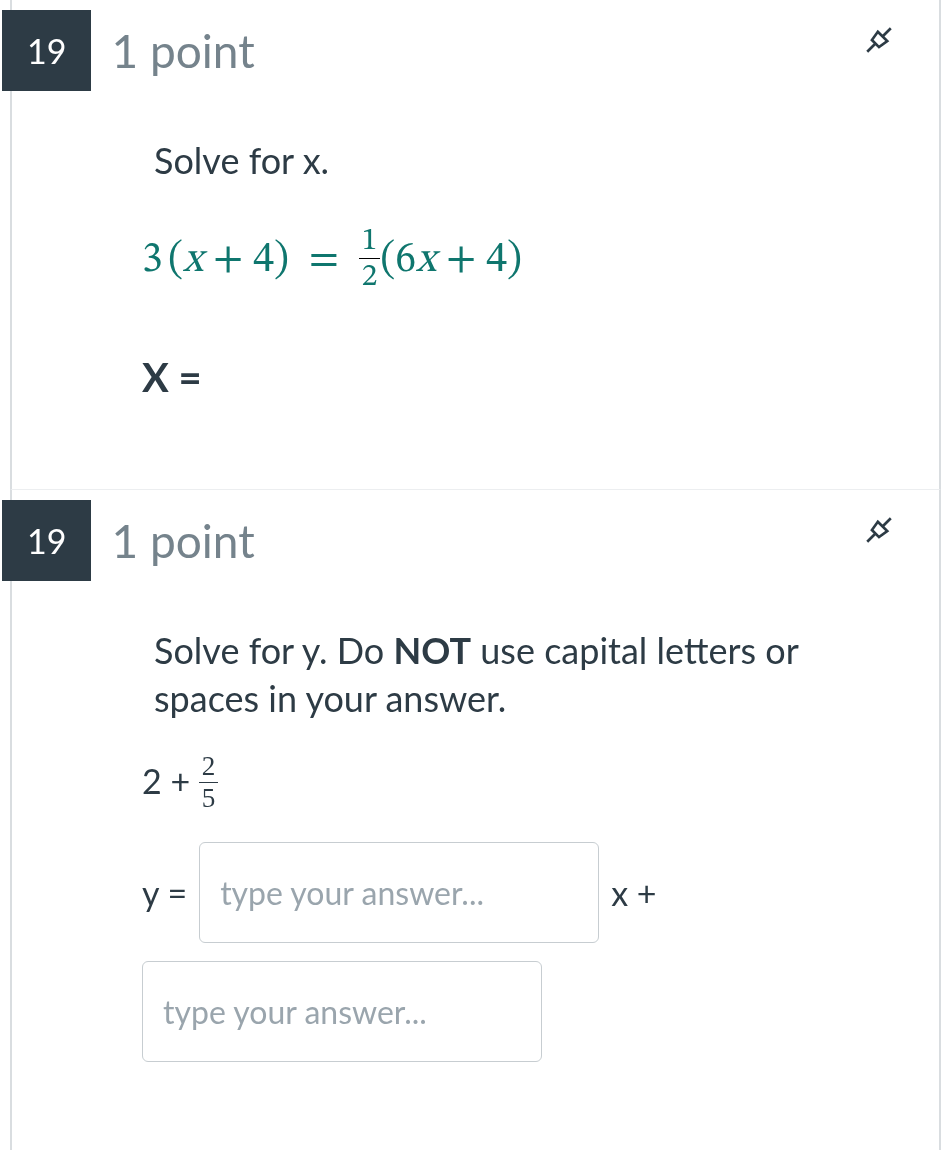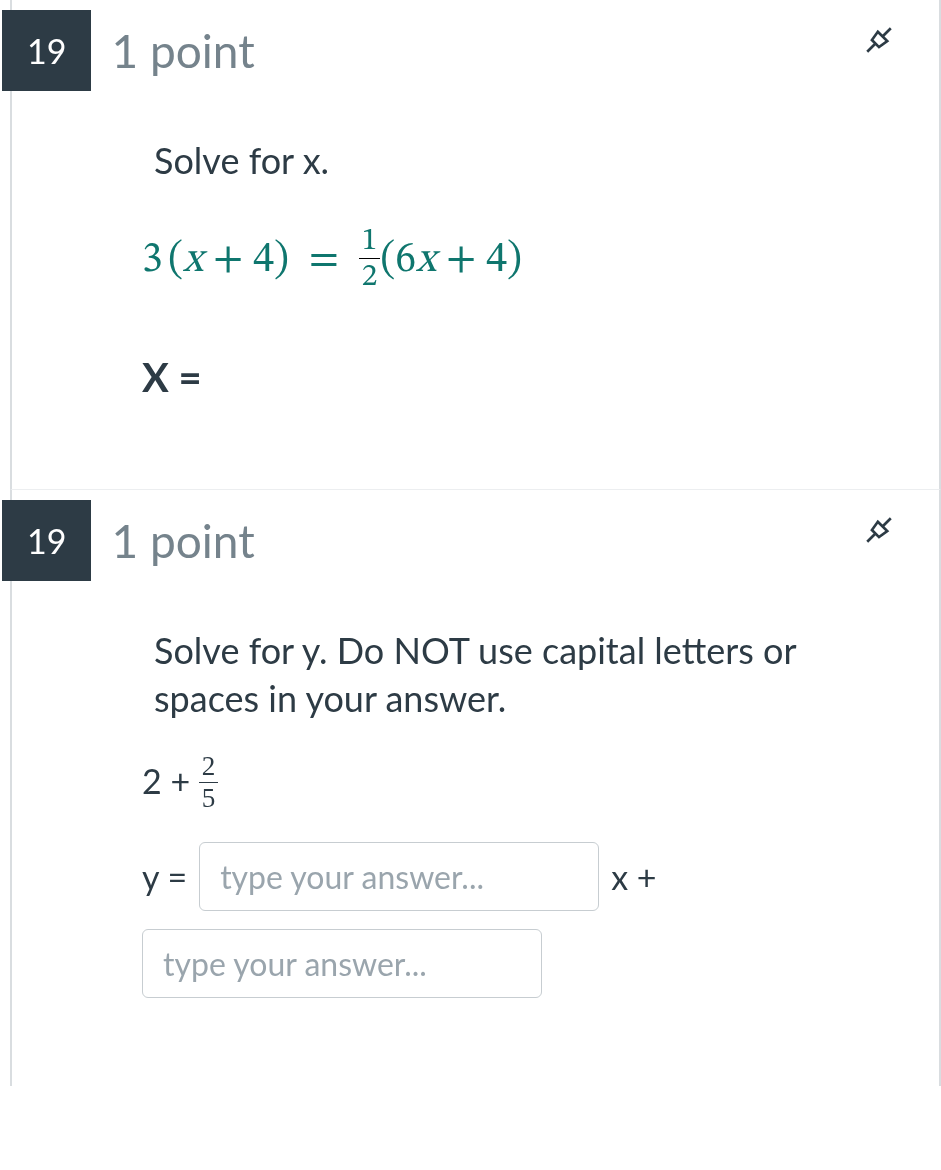--- a/index.html
+++ b/index.html
@@ -47,21 +47,21 @@
   .body {
     padding-left: 130px;
     padding-right: 10px;
   }
   .prompt {
     font-size: 36px;
     color: #2d3b45;
     margin: 45px 0 40px 12px;
     line-height: 1.35;
   }
-  .prompt strong { font-weight: 400; }
+  .prompt strong { font-weight: 700; }
   .math {
     font-family: "Cambria Math", "STIX Two Math", "Times New Roman", serif;
     font-size: 42px;
     color: #0f766e;
     margin: 10px 0 60px 0;
     white-space: nowrap;
   }
   .frac {
     display: inline-block;
     vertical-align: -0.45em;
@@ -93,21 +93,21 @@
   }
   .select .chev {
     position: absolute;
     right: 22px;
     top: 50%;
     transform: translateY(-50%);
   }
   .input {
     border: 1px solid #c7cdd1;
     border-radius: 6px;
-    padding: 14px 20px;
+    padding: 30px 20px;
     font-size: 32px;
     color: #9aa5ad;
     background: #fff;
     min-width: 400px;
   }
   .after { color: #2d3b45; font-size: 34px; }
   .eq-small { font-size: 34px; color:#2d3b45; margin-top:-10px; margin-bottom: 30px; }
   .frac2 {
     display: inline-block;
     vertical-align: -0.5em;

